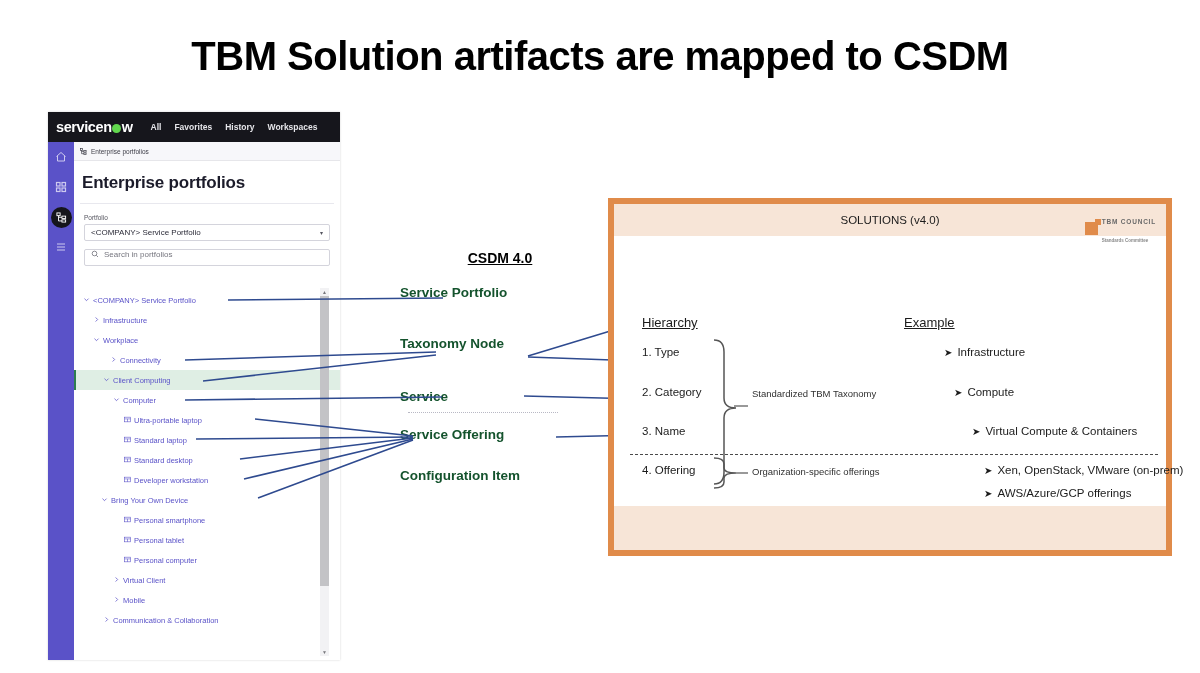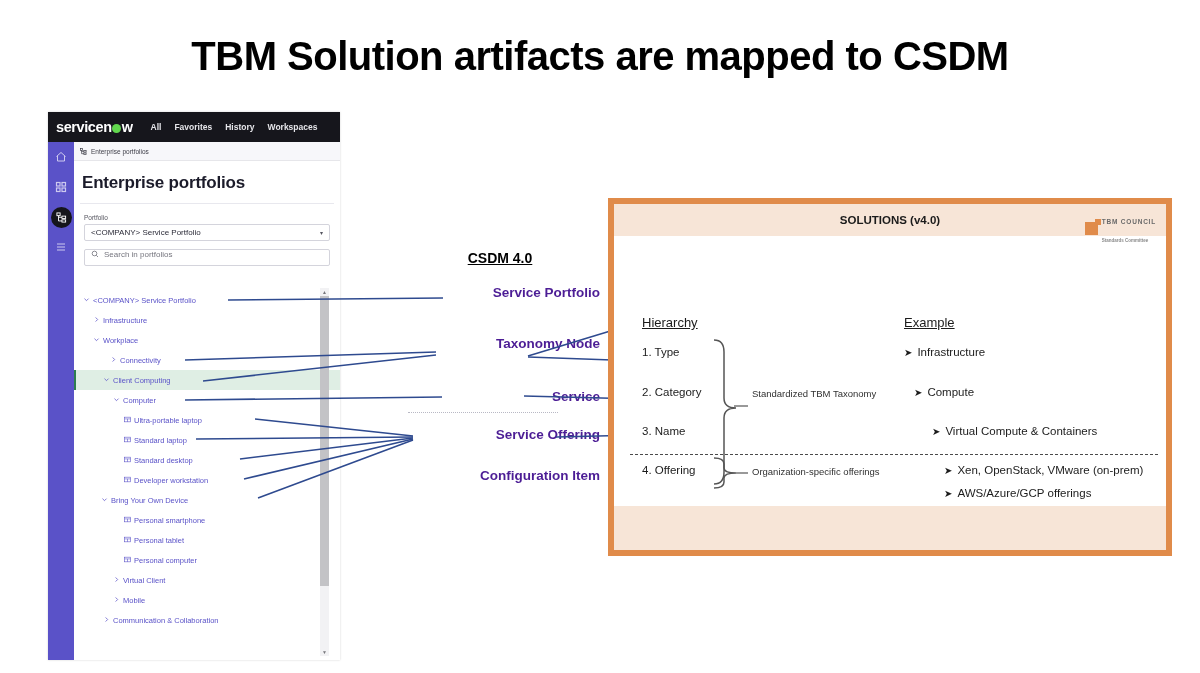--- a/index.html
+++ b/index.html
@@ -171,23 +171,23 @@
     width: 200px;
     text-align: center;
   }
   #csdm-head {
     font-size: 14px; font-weight: bold; color: #000;
     text-decoration: underline;
   }
   .csdm-lbl {
     position: absolute;
     width: 200px; left: 0;
-    font-size: 13.5px; font-weight: bold; color: #4c1d95;
+    font-size: 13.5px; font-weight: bold; color: #14532d;
     line-height: 1.15;
-    text-align: right;
+    text-align: left;
   }
   #dotline {
     position: absolute;
     left: 408px; top: 412px;
     width: 150px; height: 1px;
     border-top: 1.5px dotted #b8b8c4;
   }
 
   
   #connectors {
@@ -203,21 +203,21 @@
     width: 564px; height: 358px;
     border: 6px solid #e08b4a;
     background: #ffffff;
   }
   #sol-header {
     height: 32px;
     background: #f7e5d7;
     display: flex; align-items: center; justify-content: center;
     position: relative;
   }
-  #sol-title { font-size: 11.5px; font-weight: bold; color: #1b1b1b; }
+  #sol-title { font-size: 11.5px; font-weight: normal; color: #1b1b1b; }
   #tbm-logo {
     position: absolute; right: 10px; top: 6px;
     display: flex; align-items: center; gap: 4px;
   }
   #tbm-logo .mark {
     width: 13px; height: 13px;
     background: #e08b4a;
     position: relative;
   }
   #tbm-logo .mark:after {
@@ -241,20 +241,21 @@
   .hier-item {
     position: absolute;
     left: 28px;
     font-size: 11.5px; color: #1b1b1b;
     white-space: nowrap;
   }
   .ex-item {
     position: absolute;
     font-size: 11.5px; color: #1b1b1b;
     white-space: nowrap;
+    margin-left: 40px;
   }
   .ex-item .arw { color: #1b1b1b; margin-right: 5px; font-size: 10px; }
 
   .brace-lbl {
     position: absolute;
     font-size: 9.5px; color: #303030;
     white-space: nowrap;
   }
   #sol-dash {
     position: absolute;

